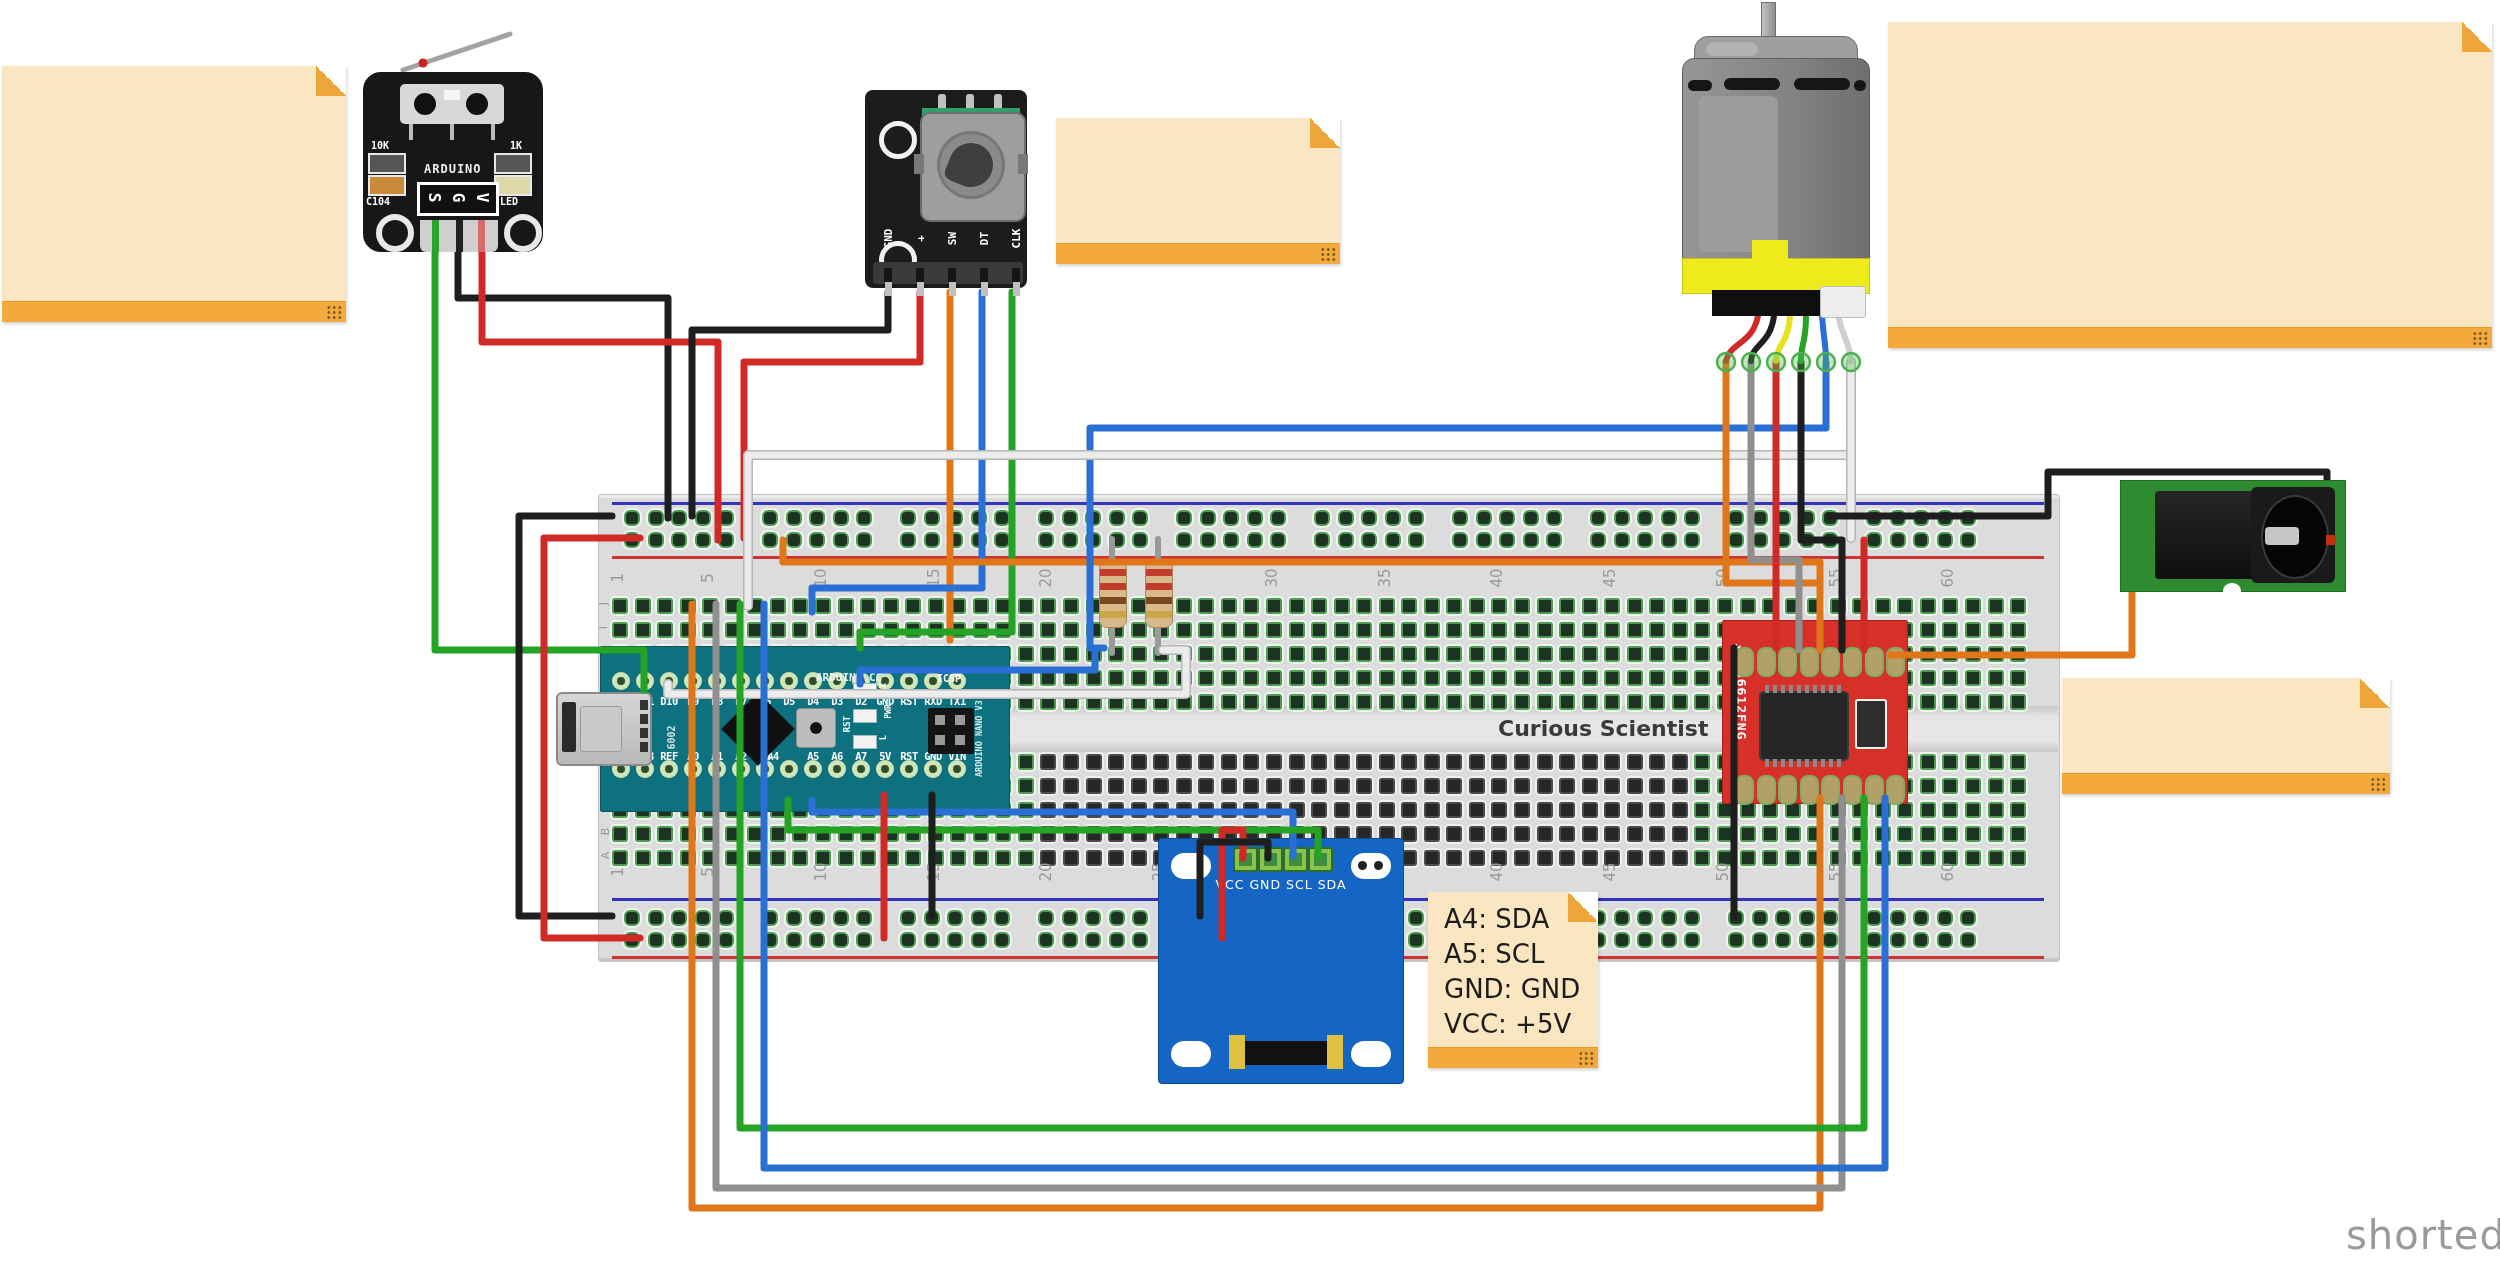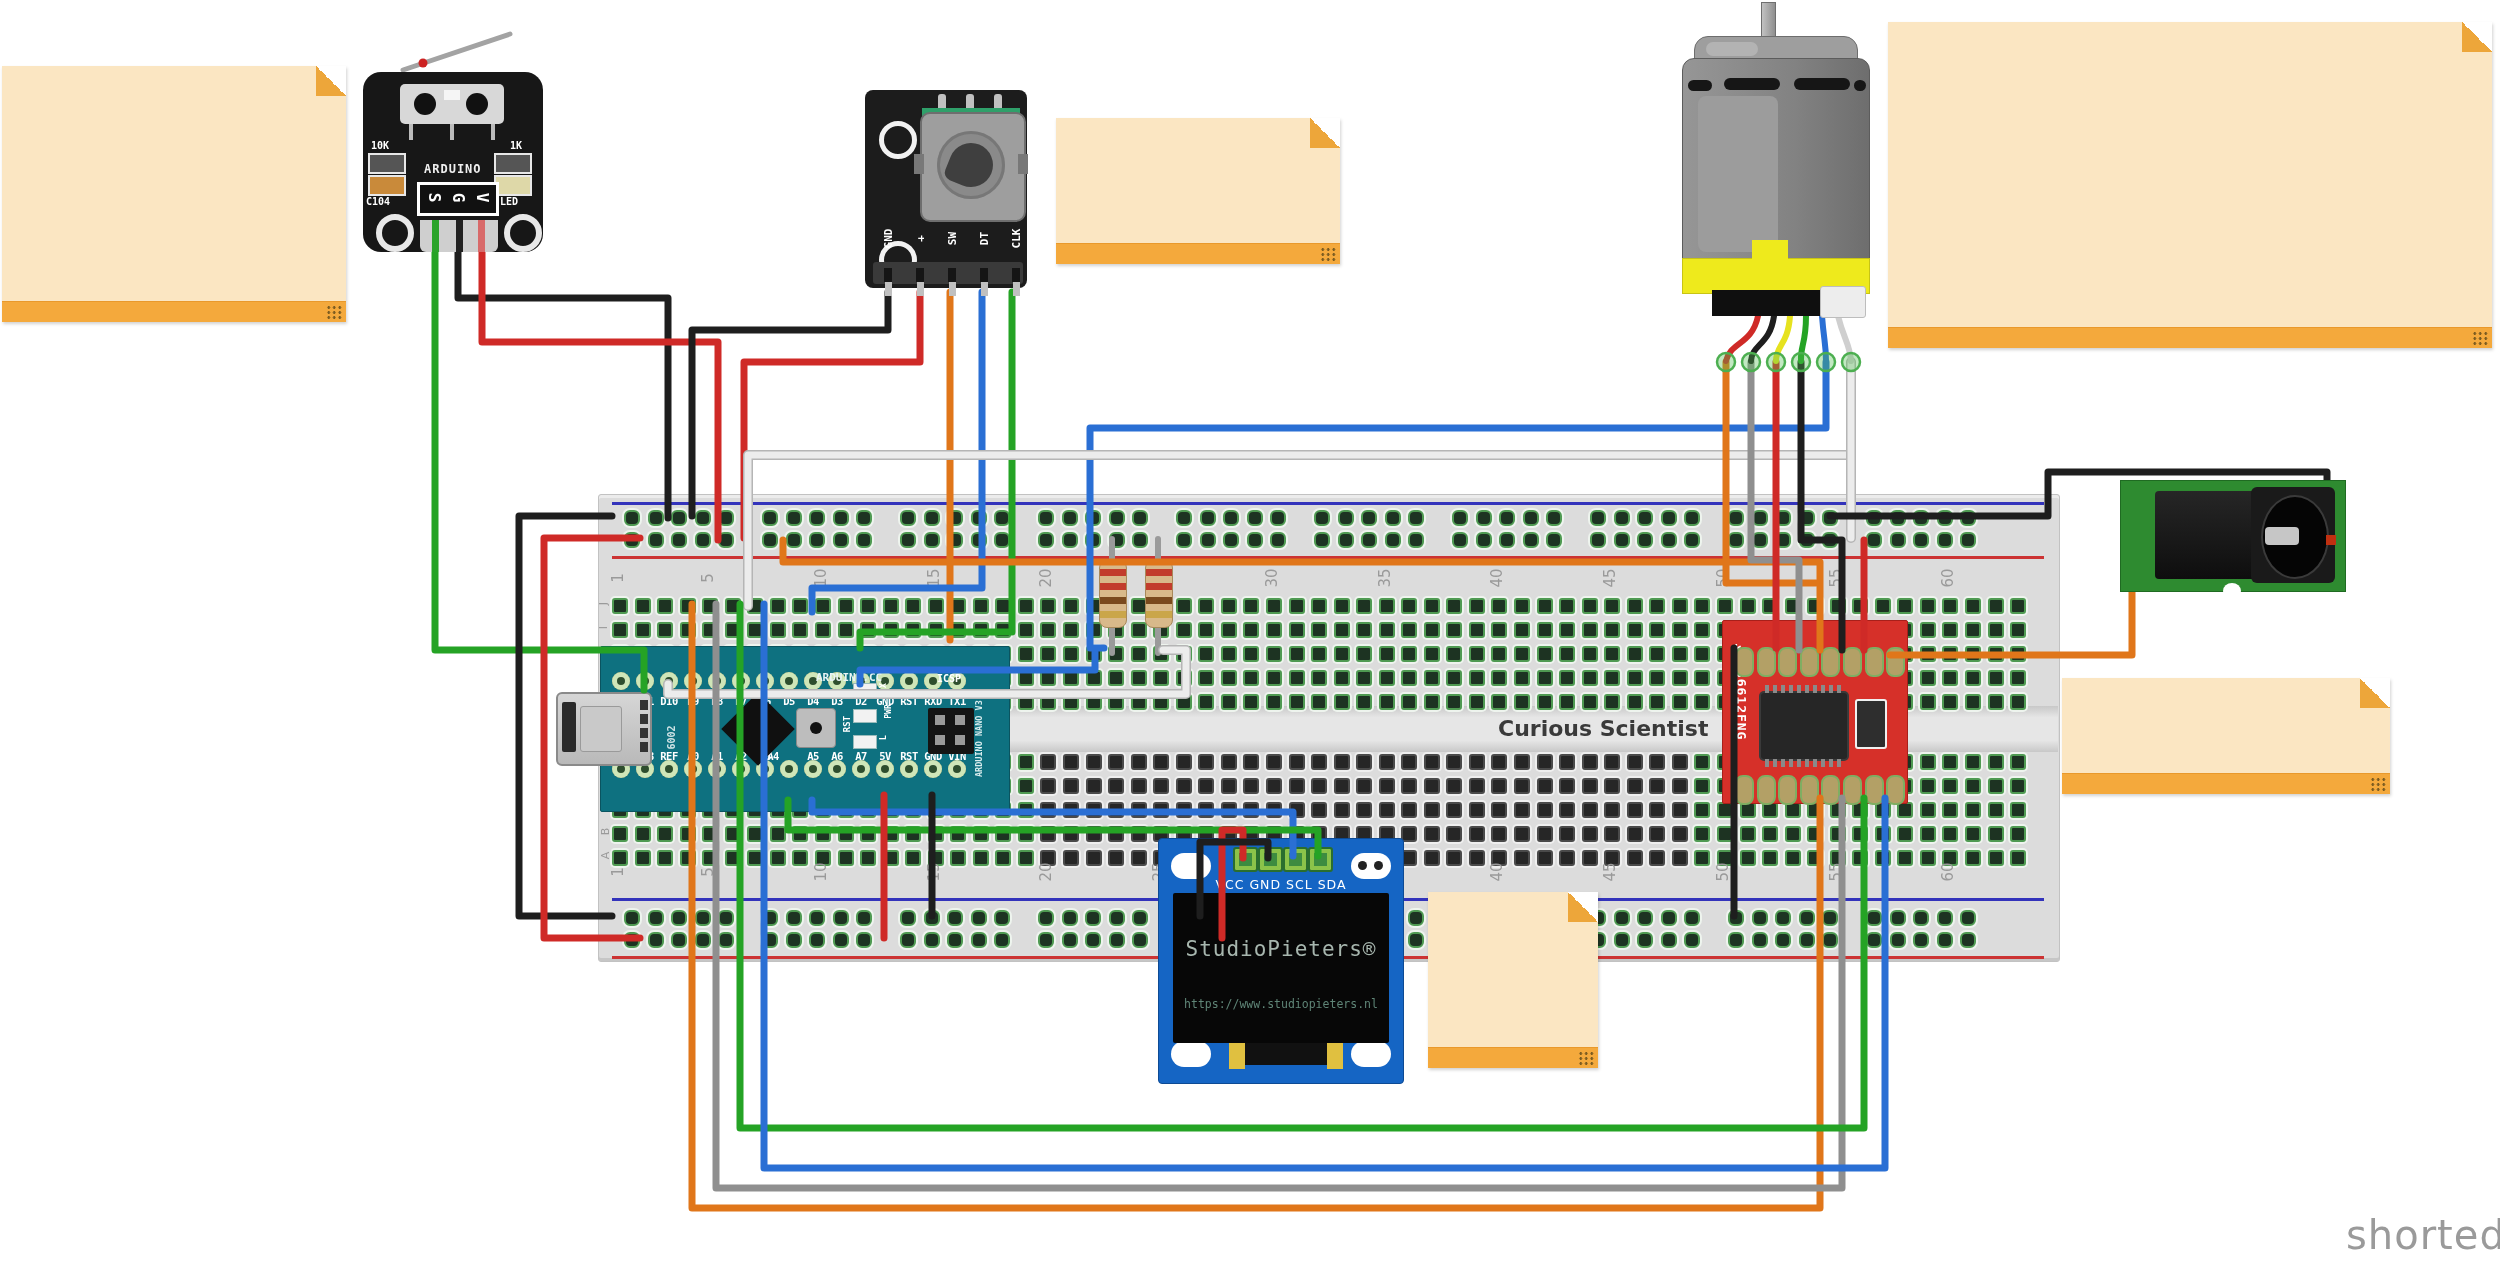--- a/index.html
+++ b/index.html
@@ -1091,26 +1091,20 @@
     <div class="abs" style="left:12px;top:14px;width:40px;height:26px;background:#fff;border-radius:13px;"></div>
     <div class="abs" style="left:192px;top:14px;width:40px;height:26px;background:#fff;border-radius:13px;">
       <div class="abs" style="left:7px;top:8px;width:9px;height:9px;background:#222;border-radius:50%;"></div>
       <div class="abs" style="left:23px;top:8px;width:9px;height:9px;background:#222;border-radius:50%;"></div>
     </div>
     <div class="abs" style="left:12px;top:202px;width:40px;height:26px;background:#fff;border-radius:13px;"></div>
     <div class="abs" style="left:192px;top:202px;width:40px;height:26px;background:#fff;border-radius:13px;"></div>
     <div class="abs" style="left:70px;top:196px;width:16px;height:34px;background:#e0c040;"></div>
     <div class="abs" style="left:168px;top:196px;width:16px;height:34px;background:#e0c040;"></div>
     <div class="abs" style="left:86px;top:202px;width:82px;height:24px;background:#111;"></div>
-    <div class="abs" style="left:14px;top:54px;width:216px;height:150px;background:#070707;border-radius:2px;">
-      <div class="abs" style="left:0;top:44px;width:216px;text-align:center;color:#b9cac1;
-                  font-family:'DejaVu Sans Mono',monospace;font-size:21px;letter-spacing:1px;opacity:.9;">StudioPieters®</div>
-      <div class="abs" style="left:0;top:104px;width:216px;text-align:center;color:#5f8577;
-                  font-family:'DejaVu Sans Mono',monospace;font-size:11.5px;">https://www.studiopieters.nl</div>
-    </div>
   </div>
 
   <svg id="wires" width="2500" height="1270">
       <polyline points="435,246 435,650 644,650 644,690" fill="none" stroke="#25a325" stroke-width="7" stroke-linecap="round" stroke-linejoin="round"></polyline>
       <polyline points="458,246 458,298 668,298 668,518" fill="none" stroke="#1e1e1e" stroke-width="7" stroke-linecap="round" stroke-linejoin="round"></polyline>
       <polyline points="482,246 482,342 718,342 718,540" fill="none" stroke="#cf2a27" stroke-width="7" stroke-linecap="round" stroke-linejoin="round"></polyline>
       <polyline points="612,516 519,516 519,916 612,916" fill="none" stroke="#1e1e1e" stroke-width="7" stroke-linecap="round" stroke-linejoin="round"></polyline>
       <polyline points="640,538 544,538 544,938 640,938" fill="none" stroke="#cf2a27" stroke-width="7" stroke-linecap="round" stroke-linejoin="round"></polyline>
       <polyline points="888,292 888,330 692,330 692,516" fill="none" stroke="#1e1e1e" stroke-width="7" stroke-linecap="round" stroke-linejoin="round"></polyline>
       <polyline points="920,292 920,362 744,362 744,538" fill="none" stroke="#cf2a27" stroke-width="7" stroke-linecap="round" stroke-linejoin="round"></polyline>
@@ -1267,20 +1261,24 @@
         <div class="fold"></div>
         <div class="bar"></div>
         <div class="dots"></div>
       </div>
       <div class="note" style="left: 1888px; top: 22px; width: 604px; height: 326px;">
         <div class="fold"></div>
         <div class="bar"></div>
         <div class="dots"></div>
       </div>
       <div class="note" style="left: 1428px; top: 892px; width: 170px; height: 176px;">
+        <div class="txt" style="font-size: 26px; line-height: 35px;">A4: SDA
+A5: SCL
+GND: GND
+VCC: +5V</div>
         <div class="fold"></div>
         <div class="bar"></div>
         <div class="dots"></div>
       </div>
       <div class="note" style="left: 2062px; top: 678px; width: 328px; height: 116px;">
         <div class="fold"></div>
         <div class="bar"></div>
         <div class="dots"></div>
       </div>
     </div>

